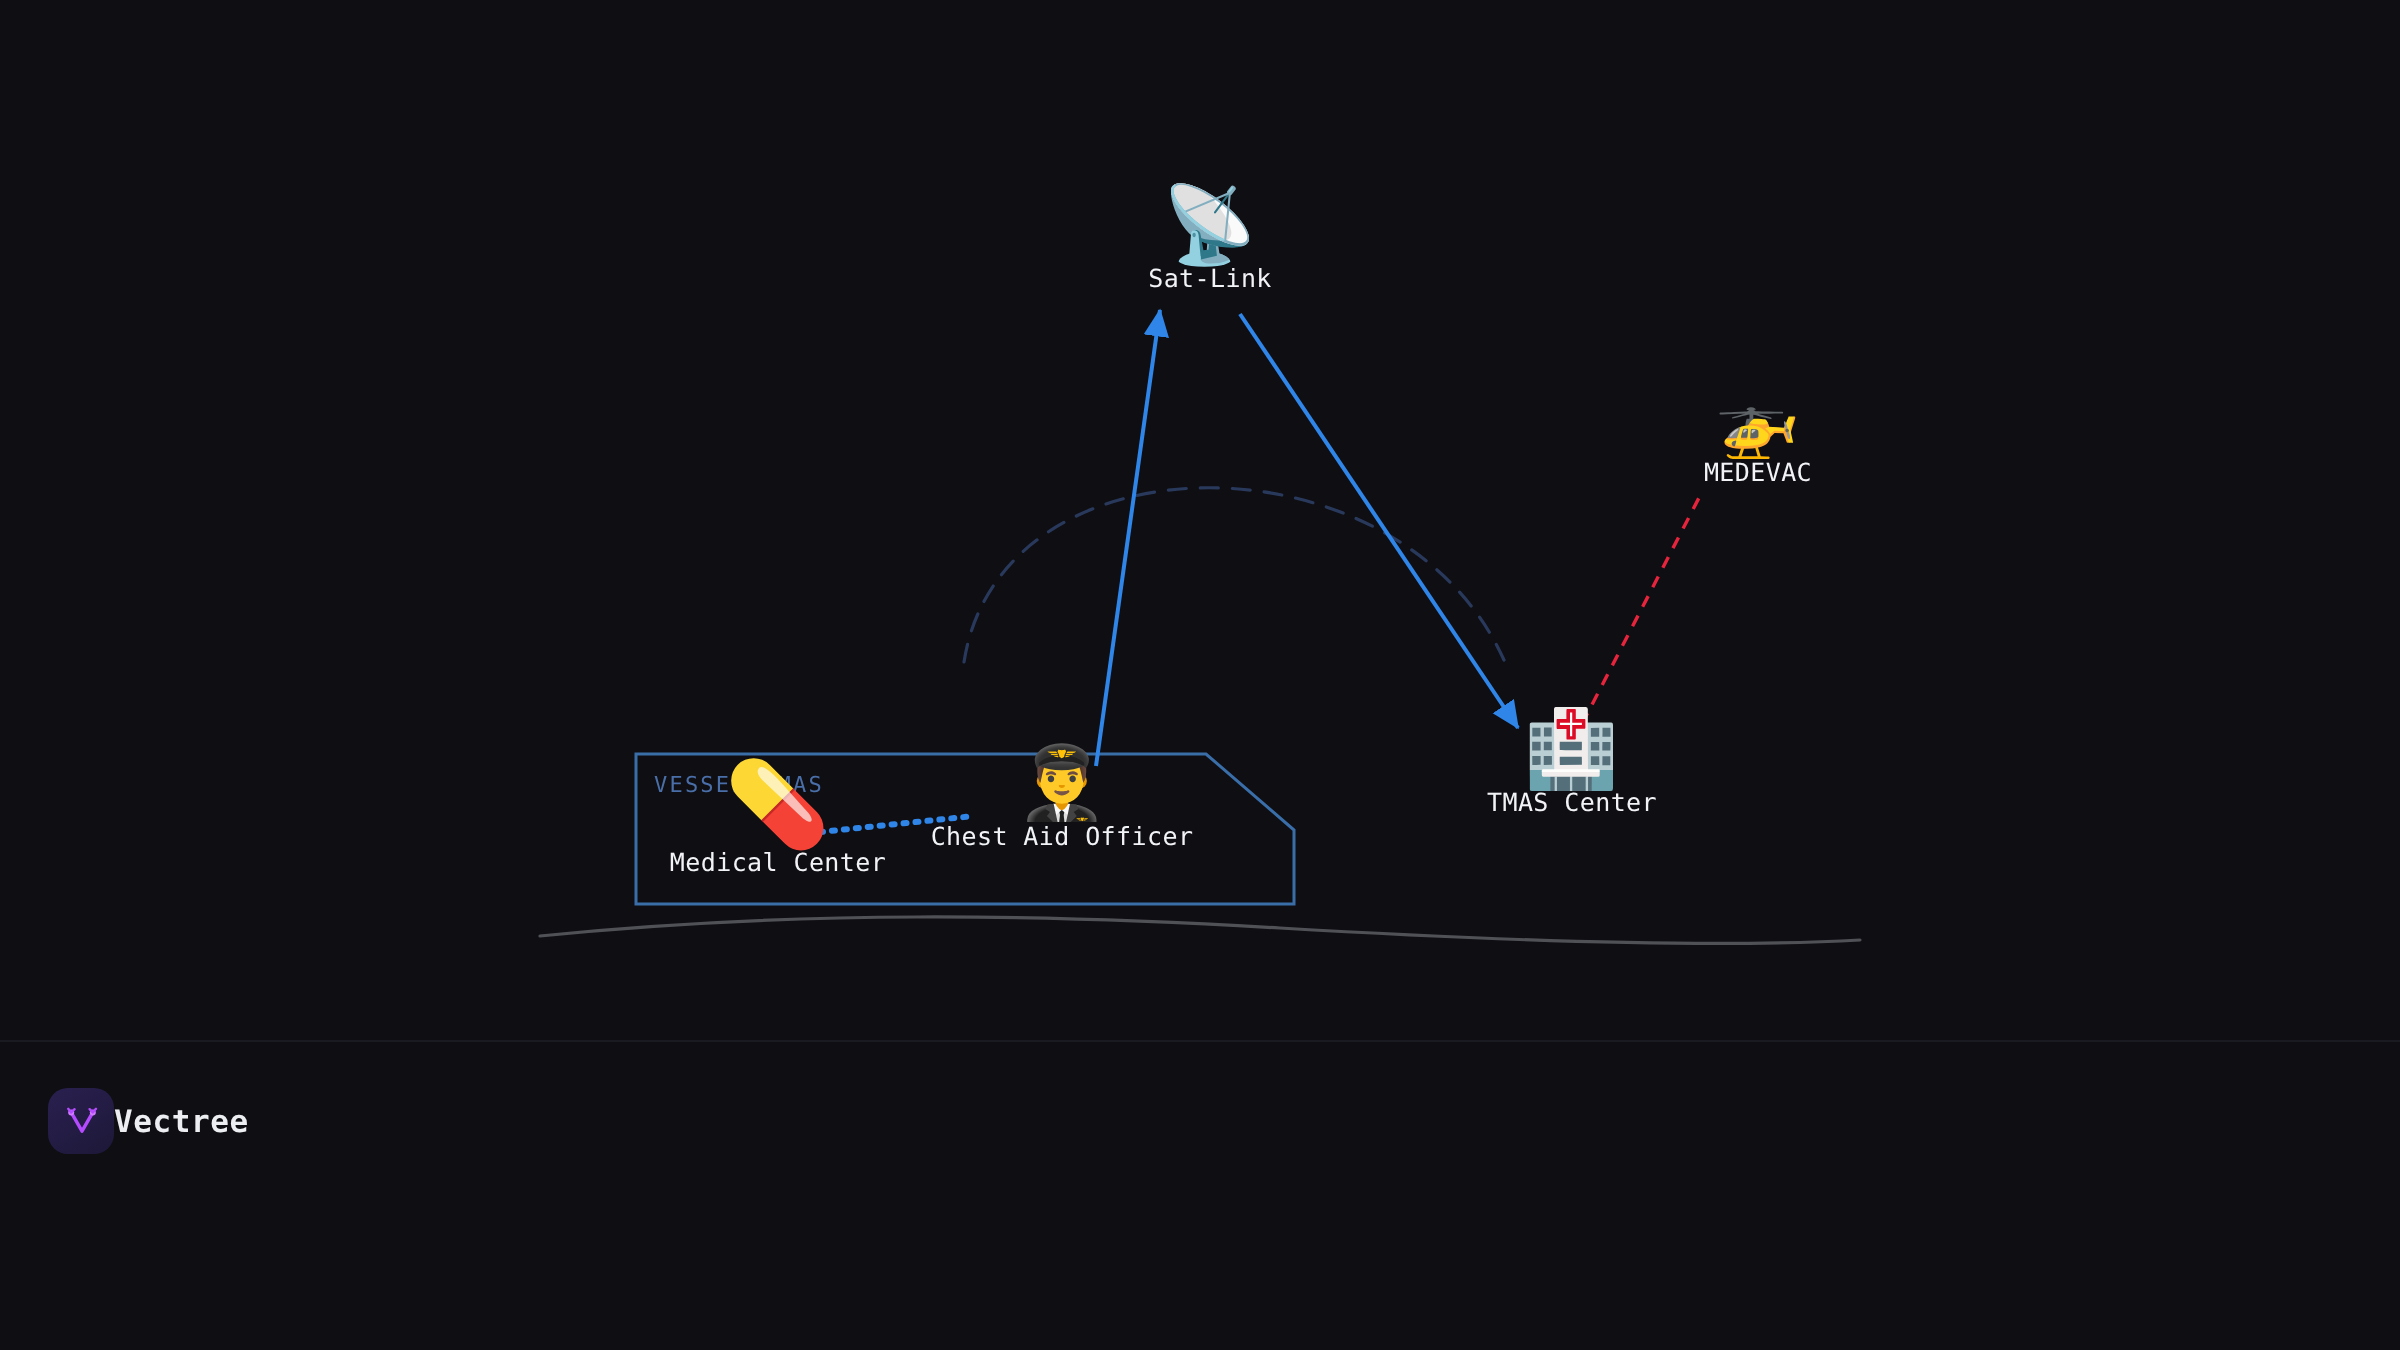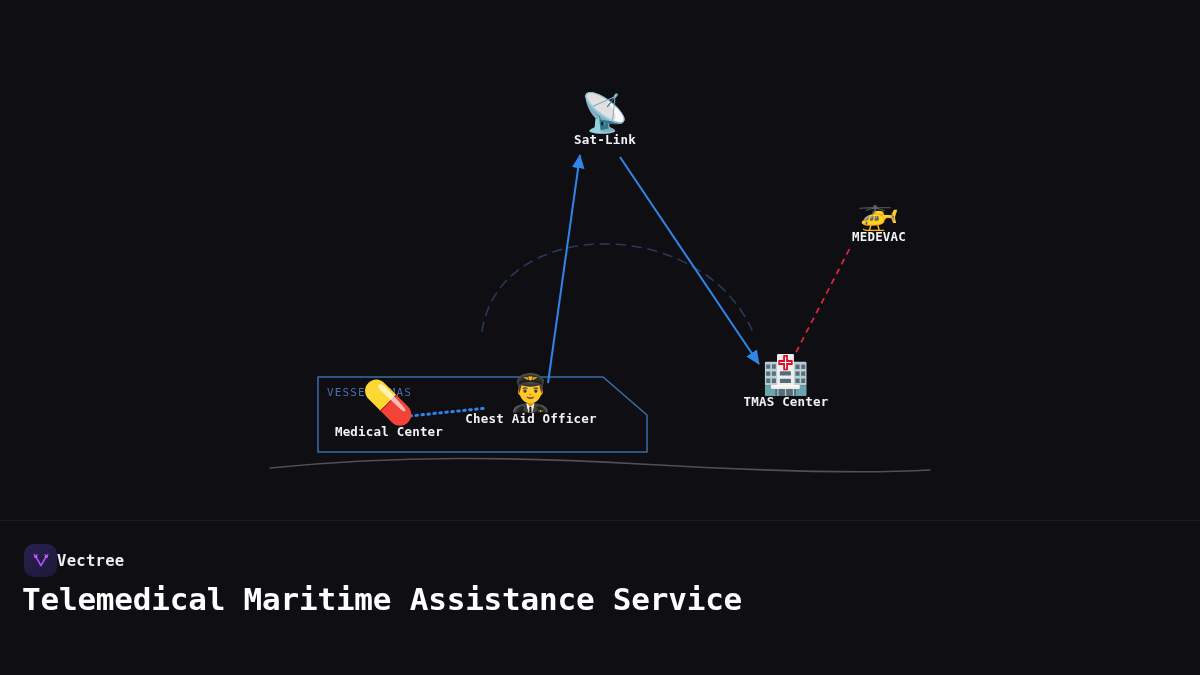--- a/index.html
+++ b/index.html
@@ -52,21 +52,20 @@
     filter: none;
     user-select: none;
   }
   .node .nlabel {
     margin-top: 0;
     font-family: "DejaVu Sans Mono", "Liberation Mono", monospace;
     font-size: 12.5px;
     color: #f2f3f6;
     white-space: nowrap;
     letter-spacing: 0.2px;
-    font-weight: bold;
   }
 
   
   #hull-label {
     position: absolute;
     font-family: "DejaVu Sans Mono", "Liberation Mono", monospace;
     font-size: 11px;
     letter-spacing: 1.1px;
     color: #4a6ea8;
     left: 327px;
@@ -194,18 +193,17 @@
           <path d="M4.6,5.2 L10,14.6 L15.4,5.2" fill="none" stroke="#b44bff" stroke-width="1.7" stroke-linecap="round" stroke-linejoin="round"></path>
           <circle cx="4.6" cy="5.2" r="1.5" fill="#d07cff"></circle>
           <circle cx="15.4" cy="5.2" r="1.5" fill="#d07cff"></circle>
           <path d="M4.6,5.2 L3.1,3.4 M4.6,5.2 L6.3,3.6" stroke="#b44bff" stroke-width="1.2" stroke-linecap="round"></path>
           <path d="M15.4,5.2 L13.8,3.6 M15.4,5.2 L17.0,3.4" stroke="#b44bff" stroke-width="1.2" stroke-linecap="round"></path>
         </svg>
       </div>
       <div id="brand-name">Vectree</div>
     </div>
 
-    <div id="page-title">Telemedical Maritime Assistance Service</div>
 
 
   </div>
 
 </div>
 
 </body></html>

